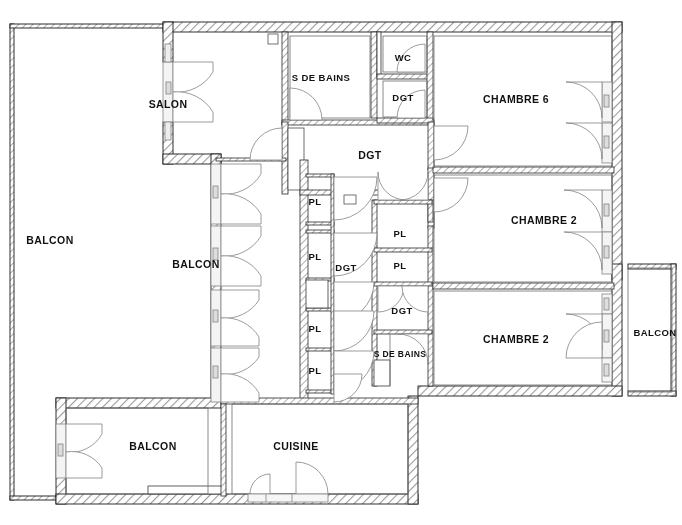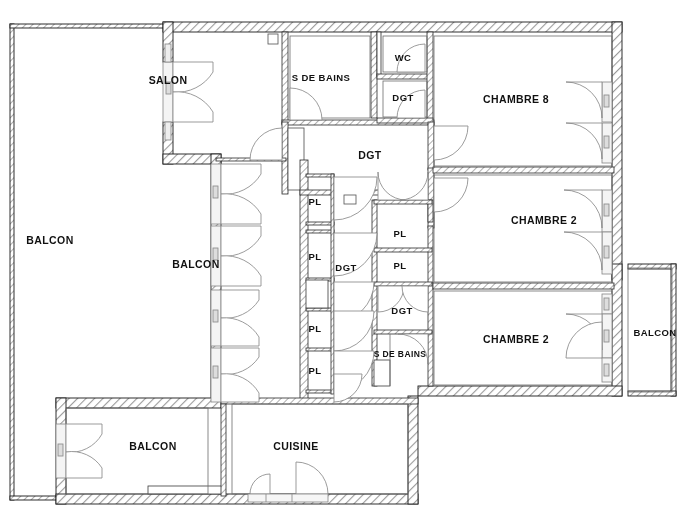--- a/index.html
+++ b/index.html
@@ -252,28 +252,28 @@
       <rect x="268" y="34" width="10" height="10" fill="#ffffff" stroke="#5a5a5a"></rect>
       <rect x="344" y="195" width="12" height="9" fill="#ffffff" stroke="#5a5a5a"></rect>
     </g>
 
     <g fill="none" stroke="#6d6d6d" stroke-width="0.8">
       <rect x="628" y="268" width="44" height="124"></rect>
     </g>
 
   </svg>
 
-  <div class="room-label lbl-lg" style="left:168px;top:80px">SALON</div>
+  <div class="room-label lbl-lg" style="left:168px;top:104px">SALON</div>
   <div class="room-label lbl-lg" style="left:196px;top:264px">BALCON</div>
   <div class="room-label lbl-lg" style="left:50px;top:240px">BALCON</div>
   <div class="room-label lbl-md" style="left:321px;top:77px">S DE BAINS</div>
   <div class="room-label lbl-md" style="left:403px;top:57px">WC</div>
   <div class="room-label lbl-md" style="left:403px;top:97px">DGT</div>
   <div class="room-label lbl-lg" style="left:370px;top:155px">DGT</div>
-  <div class="room-label lbl-lg" style="left:516px;top:99px">CHAMBRE 8</div>
+  <div class="room-label lbl-lg" style="left:516px;top:99px">CHAMBRE 6</div>
   <div class="room-label lbl-lg" style="left:544px;top:220px">CHAMBRE 2</div>
   <div class="room-label lbl-lg" style="left:516px;top:339px">CHAMBRE 2</div>
   <div class="room-label lbl-md" style="left:655px;top:332px">BALCON</div>
   <div class="room-label lbl-md" style="left:315px;top:201px">PL</div>
   <div class="room-label lbl-md" style="left:315px;top:256px">PL</div>
   <div class="room-label lbl-md" style="left:315px;top:328px">PL</div>
   <div class="room-label lbl-md" style="left:315px;top:370px">PL</div>
   <div class="room-label lbl-md" style="left:400px;top:233px">PL</div>
   <div class="room-label lbl-md" style="left:400px;top:265px">PL</div>
   <div class="room-label lbl-md" style="left:346px;top:267px">DGT</div>

